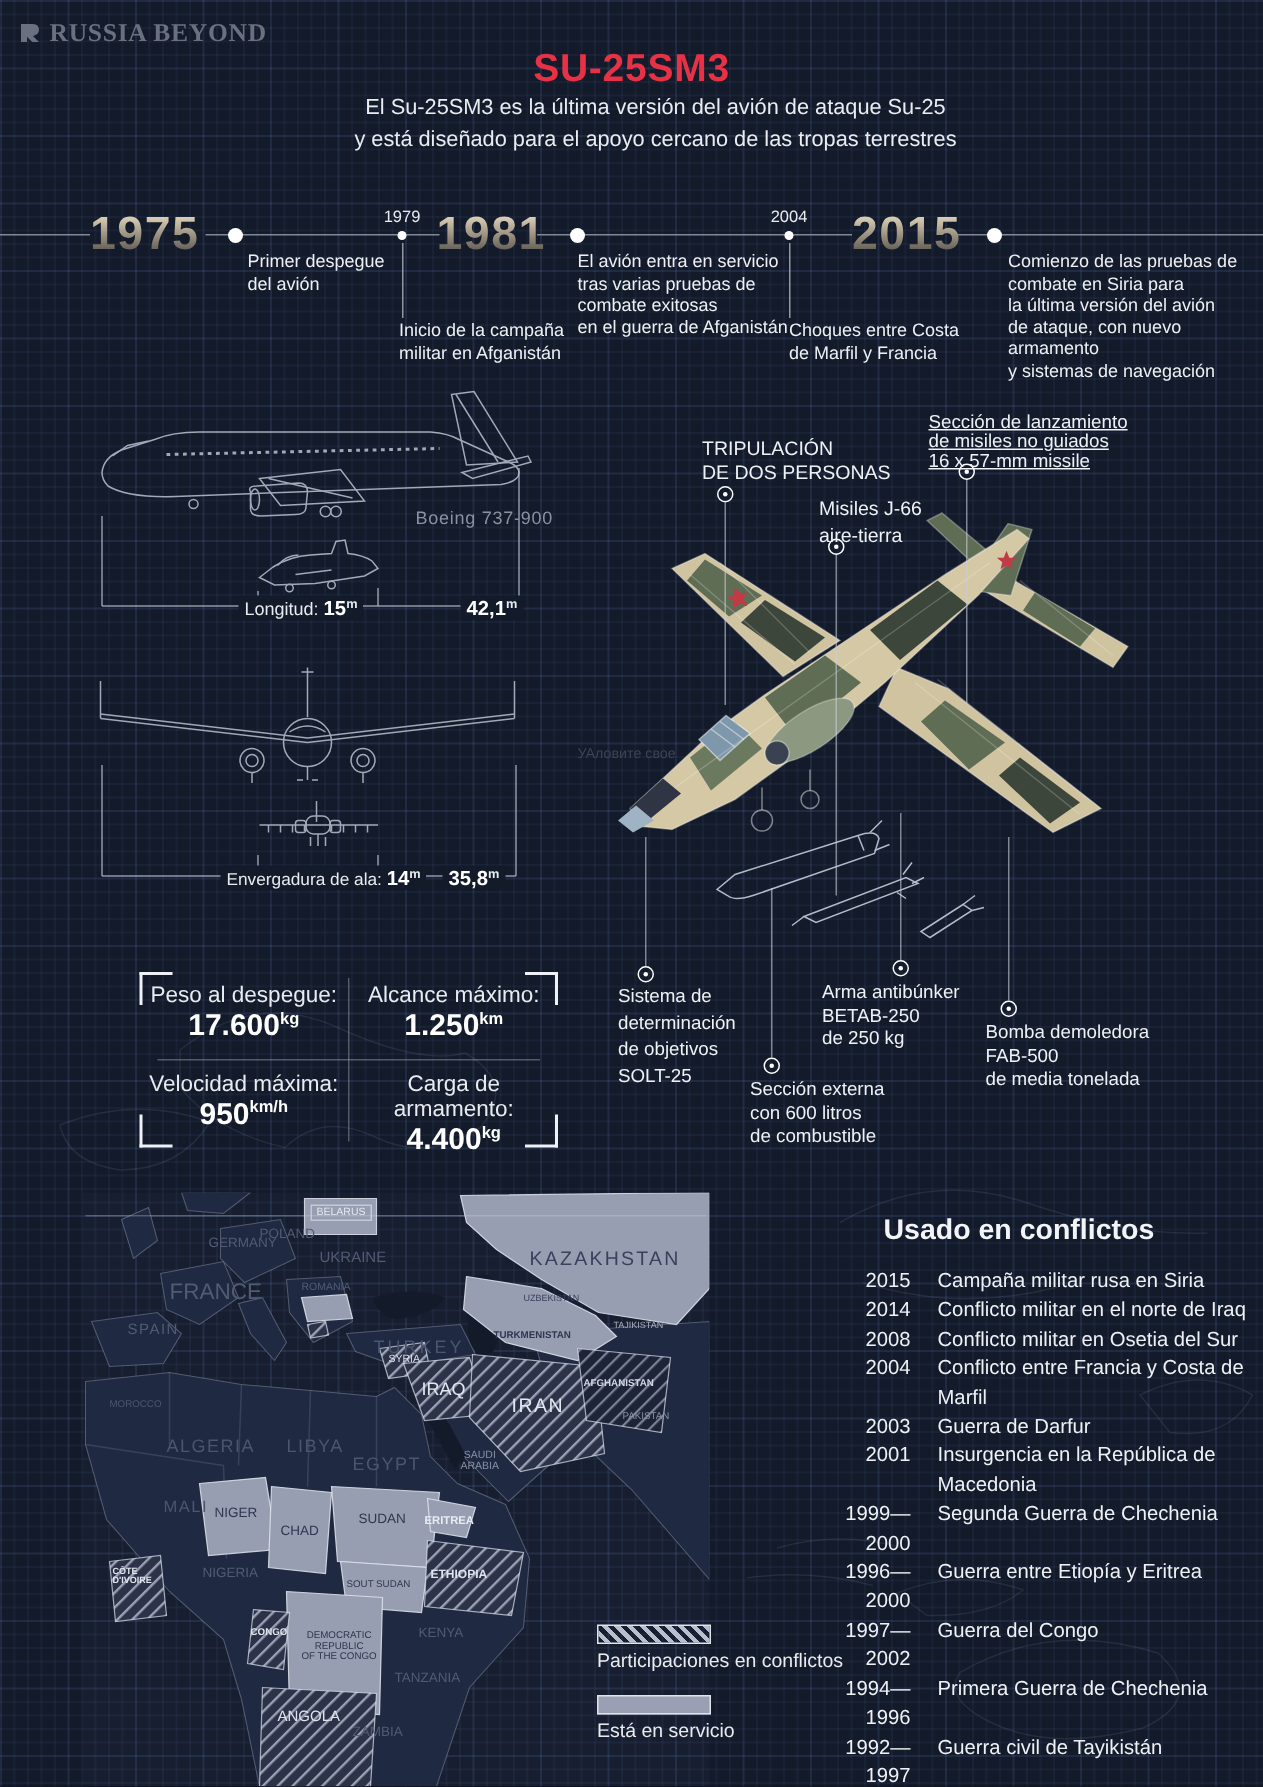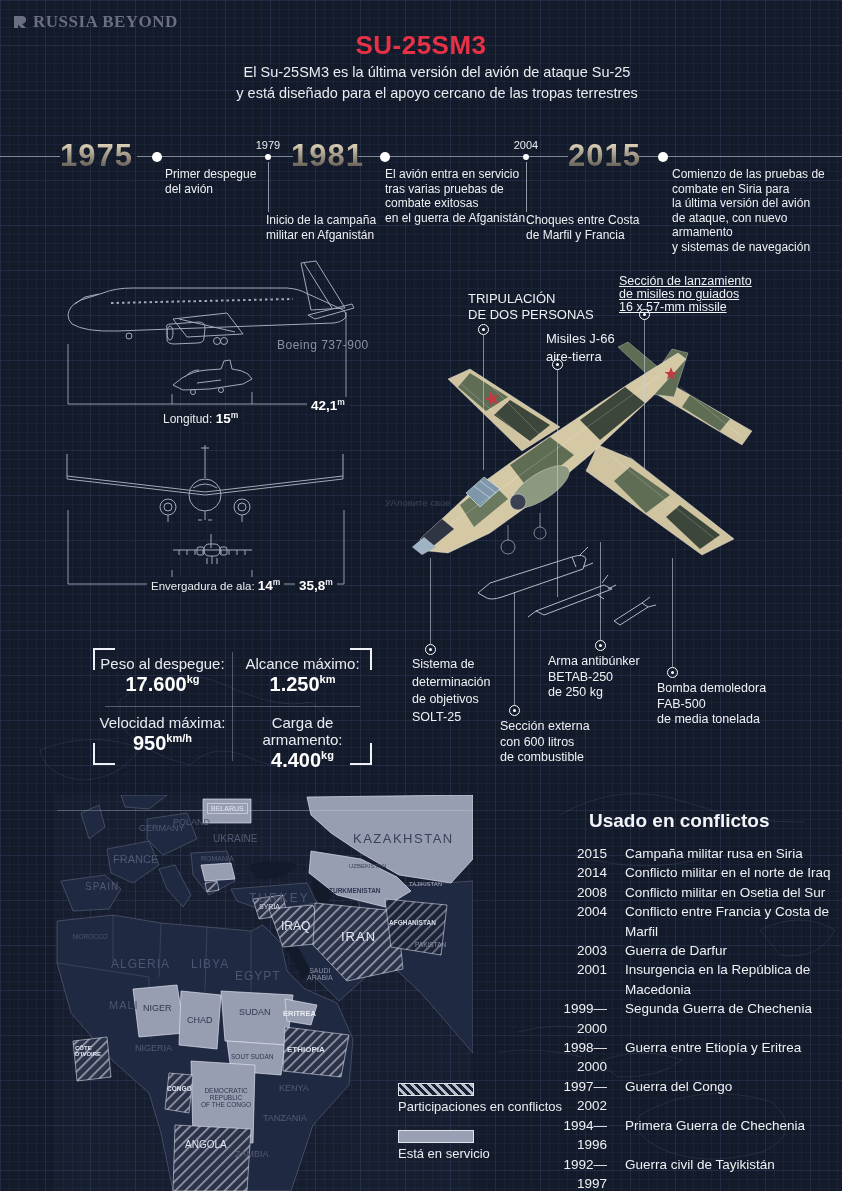--- a/index.html
+++ b/index.html
@@ -174,21 +174,21 @@
       </g>
 
       <g stroke="rgba(186,195,209,0.75)" fill="none" stroke-width="1">
         <path d="M13,92 V152 M117,142 V152 M197,140 V152 M291,60 V152"></path>
         <path d="M13,152 H291"></path>
         <path d="M13,258 V332 M117,318 V332 M197,318 V332 M289,258 V332"></path>
         <path d="M13,332 H289"></path>
       </g>
     </svg>
     <span class="abs bp-label" style="left:222px;top:86px;">Boeing 737-900</span>
-    <span class="abs dim" style="left:104px;top:158px;">
+    <span class="abs dim" style="left:104px;top:145px;">
       <span>Longitud:</span>
       <b>15</b><sup>m</sup>
     </span>
     <span class="abs dim" style="left:252px;top:145px;">
       <b>42,1</b><sup>m</sup>
     </span>
     <span class="abs dim" style="left:92px;top:325px;font-size:11.5px;">
       <span>Envergadura de ala:</span>
       <b>14</b><sup>m</sup>
     </span>
@@ -366,21 +366,21 @@
         <path d="M260,108 L342,116 L348,174 L292,186 L258,150 Z"></path>
         <path d="M150,88 L162,86 L164,95 L152,97 Z"></path>
         <path d="M18,246 L52,242 L56,282 L22,286 Z"></path>
         <path d="M230,232 L294,240 L286,282 L228,276 Z"></path>
         <path d="M114,278 L138,280 L134,318 L110,314 Z"></path>
         <path d="M120,330 L196,334 L192,396 L118,396 Z"></path>
       </g>
       <path d="M330,104 L392,110 L386,160 L336,152 Z" fill="url(#hatchDark)" stroke="rgba(224,229,240,.7)" stroke-width=".8"></path>
     </svg>
     <span class="ml" style="left:30px;top:86px;font-size:10px;color:#525b73;letter-spacing:1px;">SPAIN</span>
-    <span class="ml" style="left:58px;top:58px;font-size:11px;color:#525b73;">FRANCE</span>
+    <span class="ml" style="left:58px;top:58px;font-size:15px;color:#525b73;">FRANCE</span>
     <span class="ml" style="left:84px;top:28px;font-size:9px;color:#525b73;">GERMANY</span>
     <span class="ml" style="left:118px;top:22px;font-size:9px;color:#525b73;">POLAND</span>
     <span class="ml" style="left:152px;top:8px;font-size:7px;color:#e3e7ee;border:1px solid rgba(205,212,224,.8);padding:1px 3px;">BELARUS</span>
     <span class="ml" style="left:158px;top:38px;font-size:10px;color:#525b73;">UKRAINE</span>
     <span class="ml" style="left:146px;top:60px;font-size:7px;color:#525b73;">ROMANIA</span>
     <span class="ml" style="left:194px;top:96px;font-size:12px;color:#4c5570;letter-spacing:2px;">TURKEY</span>
     <span class="ml" style="left:204px;top:108px;font-size:7px;color:#d9dee8;">SYRIA</span>
     <span class="ml" style="left:226px;top:124px;font-size:12px;color:#e2e6ee;">IRAQ</span>
     <span class="ml" style="left:286px;top:134px;font-size:13px;color:#e2e6ee;letter-spacing:1px;">IRAN</span>
     <span class="ml" style="left:298px;top:36px;font-size:13px;color:#39415c;letter-spacing:1.5px;">KAZAKHSTAN</span>
@@ -440,21 +440,21 @@
       </div>
     <div class="conf-row">
         <span class="conf-years">2001</span>
         <span class="conf-name">Insurgencia en la República de Macedonia</span>
       </div>
     <div class="conf-row">
         <span class="conf-years">1999—2000</span>
         <span class="conf-name">Segunda Guerra de Chechenia</span>
       </div>
     <div class="conf-row">
-        <span class="conf-years">1998—2000</span>
+        <span class="conf-years">1996—2000</span>
         <span class="conf-name">Guerra entre Etiopía y Eritrea</span>
       </div>
     <div class="conf-row">
         <span class="conf-years">1997—2002</span>
         <span class="conf-name">Guerra del Congo</span>
       </div>
     <div class="conf-row">
         <span class="conf-years">1994—1996</span>
         <span class="conf-name">Primera Guerra de Chechenia</span>
       </div>

